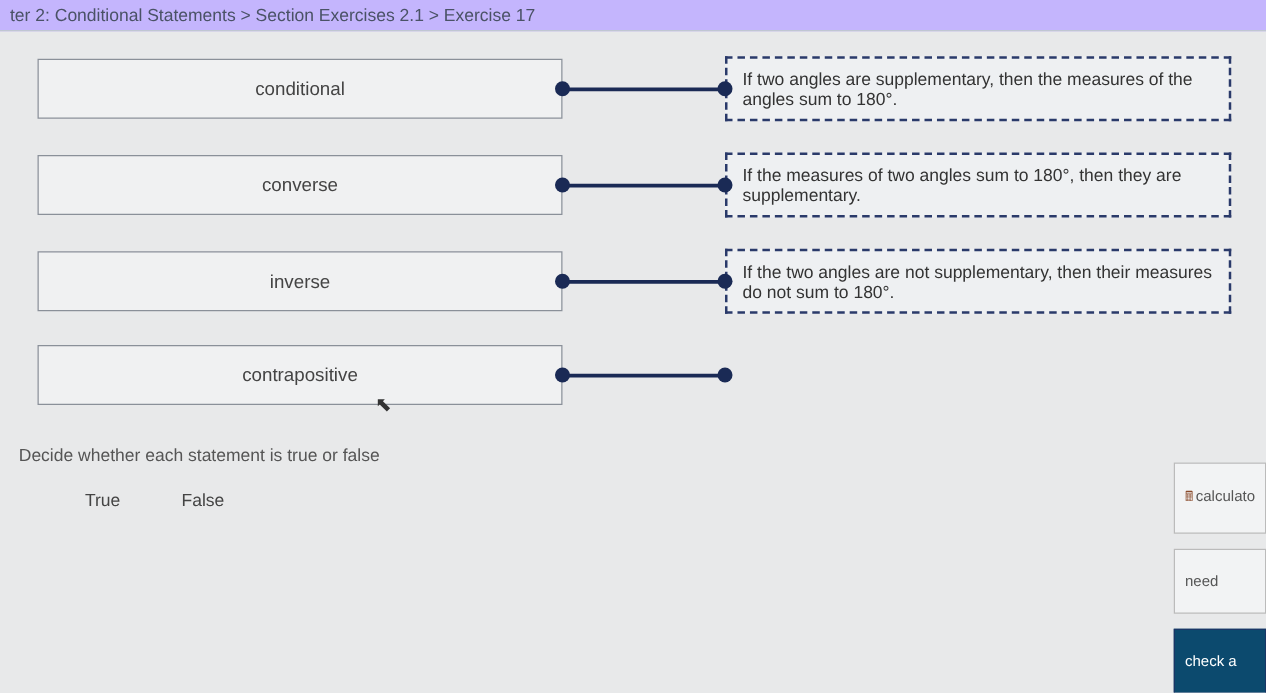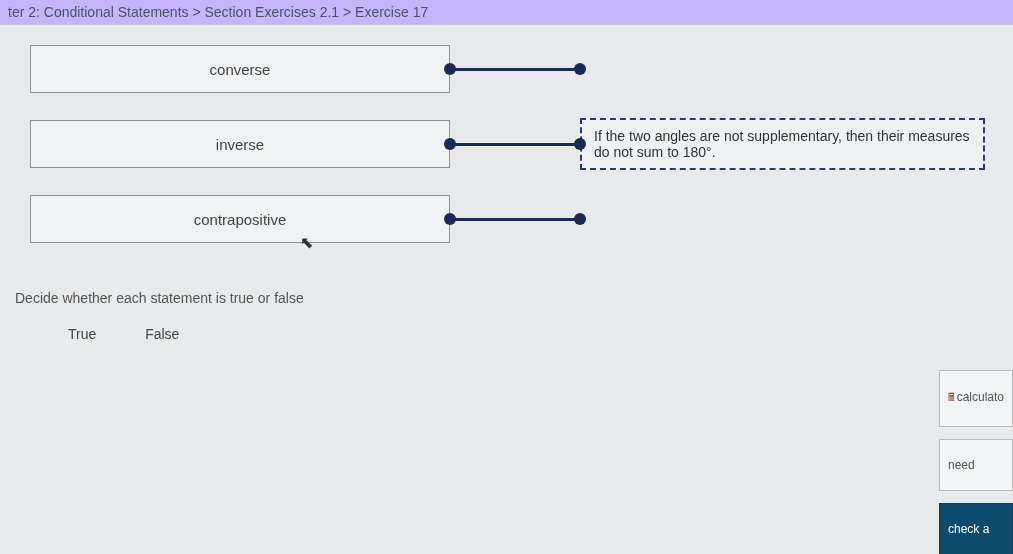--- a/index.html
+++ b/index.html
@@ -68,21 +68,21 @@
     border: 2px dashed #2a3a6a;
     background: #eef0f2;
     padding: 8px 12px;
     font-size: 14px;
     color: #333;
     display: flex;
     align-items: center;
     flex-shrink: 0;
   }
   .question {
-    margin-top: 47px;
+    margin-top: 32px;
     margin-left: 5px;
     font-size: 14px;
     color: #555;
   }
   .truefalse {
     margin-top: 20px;
     margin-left: 58px;
     font-size: 14px;
     color: #444;
   }
@@ -117,24 +117,30 @@
     pointer-events: none;
   }
 </style>
 </head>
 <body>
 
 <div class="breadcrumb">ter 2: Conditional Statements &gt; Section Exercises 2.1 &gt; Exercise 17</div>
 
 <div class="main">
 
+  <div class="row">
+    <div class="left-box">conditional</div>
+    <div class="connector"></div>
+    <div class="right-box">If two angles are supplementary, then the measures of the angles sum to 180°.</div>
+  </div>
 
   <div class="row">
     <div class="left-box">converse</div>
     <div class="connector"></div>
+    <div class="right-box">If the measures of two angles sum to 180°, then they are supplementary.</div>
   </div>
 
   <div class="row">
     <div class="left-box">inverse</div>
     <div class="connector"></div>
     <div class="right-box">If the two angles are not supplementary, then their measures do not sum to 180°.</div>
   </div>
 
   <div class="row" style="position:relative;">
     <div class="left-box">contrapositive</div>

